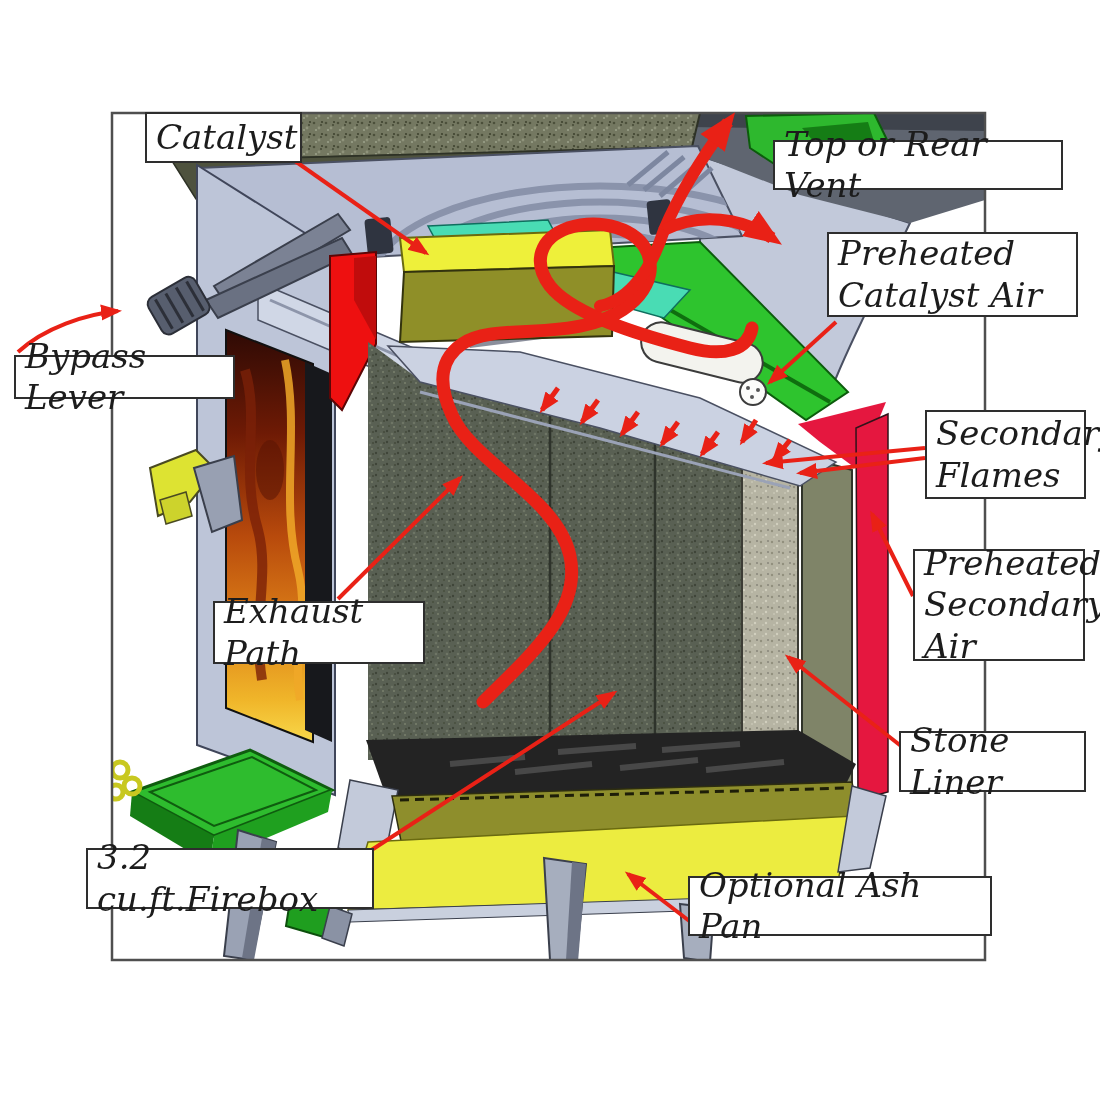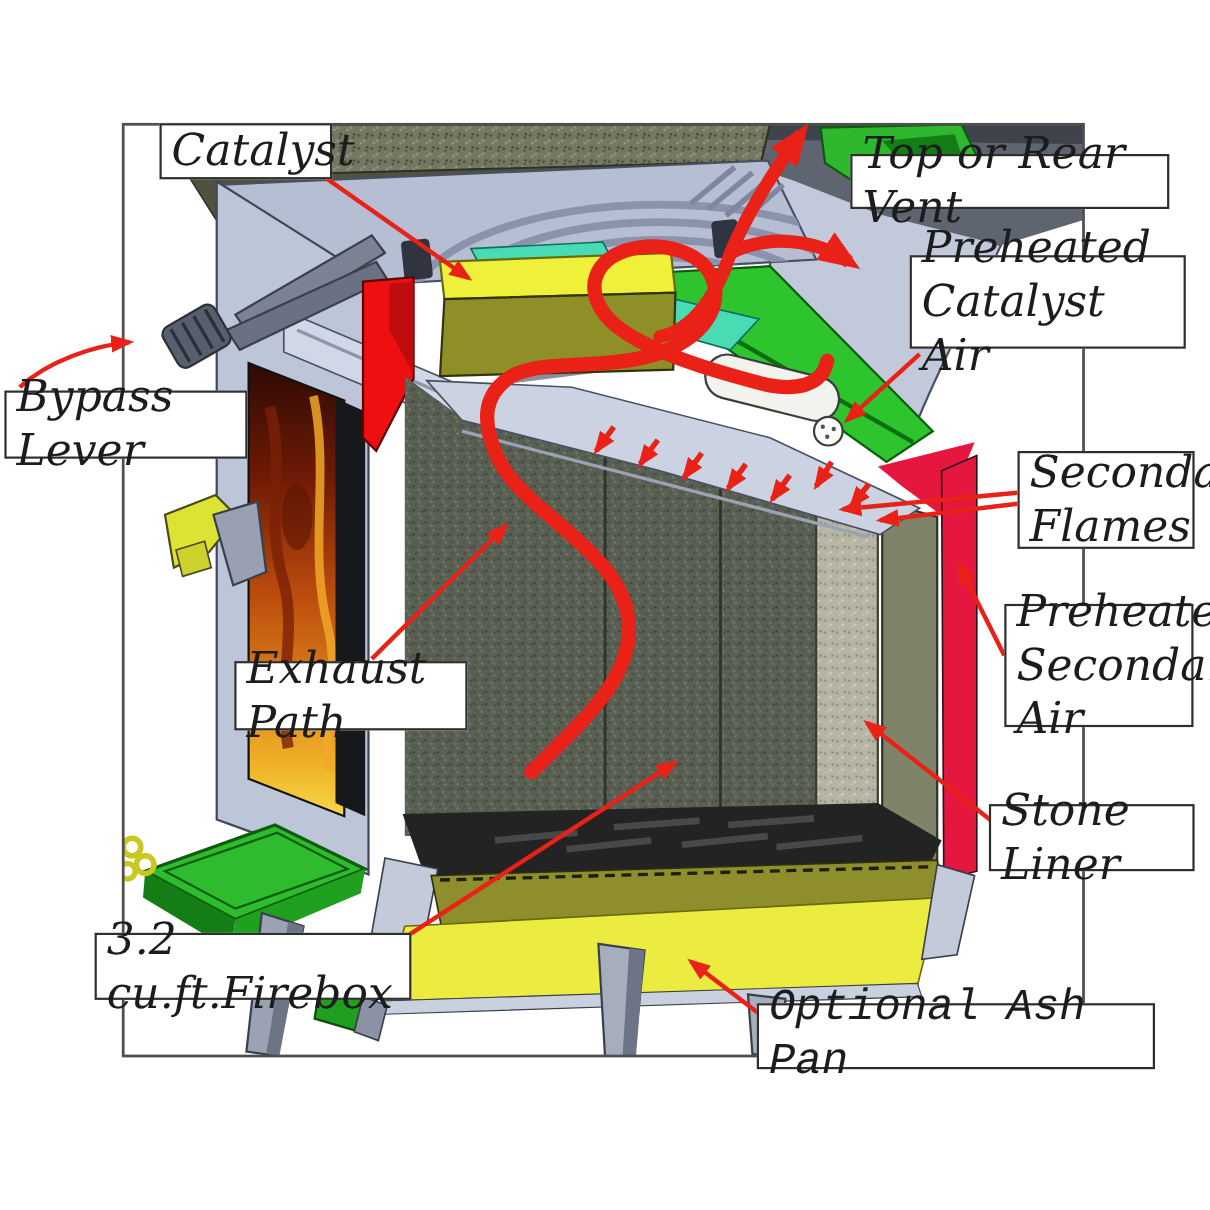--- a/index.html
+++ b/index.html
@@ -1,20 +1,20 @@
 <!DOCTYPE html>
 <html><head>
 <meta charset="utf-8">
 <style>
   html,body{margin:0;padding:0;background:#ffffff;}
   .canvas{position:relative;width:1100px;height:1100px;background:#ffffff;overflow:hidden;
           font-family:"DejaVu Serif","Liberation Serif",serif;}
   .canvas > svg{position:absolute;left:0;top:0;}
   .lbl{position:absolute;box-sizing:border-box;background:#ffffff;border:2px solid #2e2e2e;
-       color:#1c1c1c;font-style:italic;font-size:40px;line-height:1.22;
+       color:#1c1c1c;font-style:italic;font-size:34px;line-height:1.22;
        display:flex;align-items:center;padding:1px 9px;white-space:pre-line;}
 </style>
 </head>
 <body>
 
 <div class="canvas">
 
 <svg width="1100" height="1100" viewBox="0 0 1100 1100">
   <defs>
     <pattern id="granitePat" width="12" height="12" patternUnits="userSpaceOnUse">
@@ -224,24 +224,24 @@
       <path d="M370,851 L614,693" marker-end="url(#ah)"></path>
       <path d="M692,923 L628,874" marker-end="url(#ah)"></path>
     </g>
   </g>
 </svg>
 
 <div class="lbl" style="left:145px;top:112px;width:157px;height:51px;">Catalyst</div>
 <div class="lbl" style="left:773px;top:140px;width:290px;height:50px;">Top or Rear Vent</div>
 <div class="lbl" style="left:827px;top:232px;width:251px;height:85px;">Preheated
 Catalyst Air</div>
-<div class="lbl" style="left:4px;top:355px;width:221px;height:62px;">Bypass Lever</div>
+<div class="lbl" style="left:14px;top:355px;width:221px;height:44px;">Bypass Lever</div>
 <div class="lbl" style="left:925px;top:410px;width:161px;height:89px;">Secondary
 Flames</div>
 <div class="lbl" style="left:913px;top:549px;width:172px;height:112px;">Preheated
 Secondary
 Air</div>
 <div class="lbl" style="left:213px;top:601px;width:212px;height:63px;">Exhaust Path</div>
 <div class="lbl" style="left:899px;top:731px;width:187px;height:61px;">Stone Liner</div>
 <div class="lbl" style="left:86px;top:848px;width:288px;height:61px;">3.2 cu.ft.Firebox</div>
-<div class="lbl" style="left:688px;top:912px;width:362px;height:60px;font-family:Liberation Mono, monospace;">Optional Ash Pan</div>
+<div class="lbl" style="left:688px;top:876px;width:304px;height:60px;">Optional Ash Pan</div>
 
 </div>
 
 </body></html>

